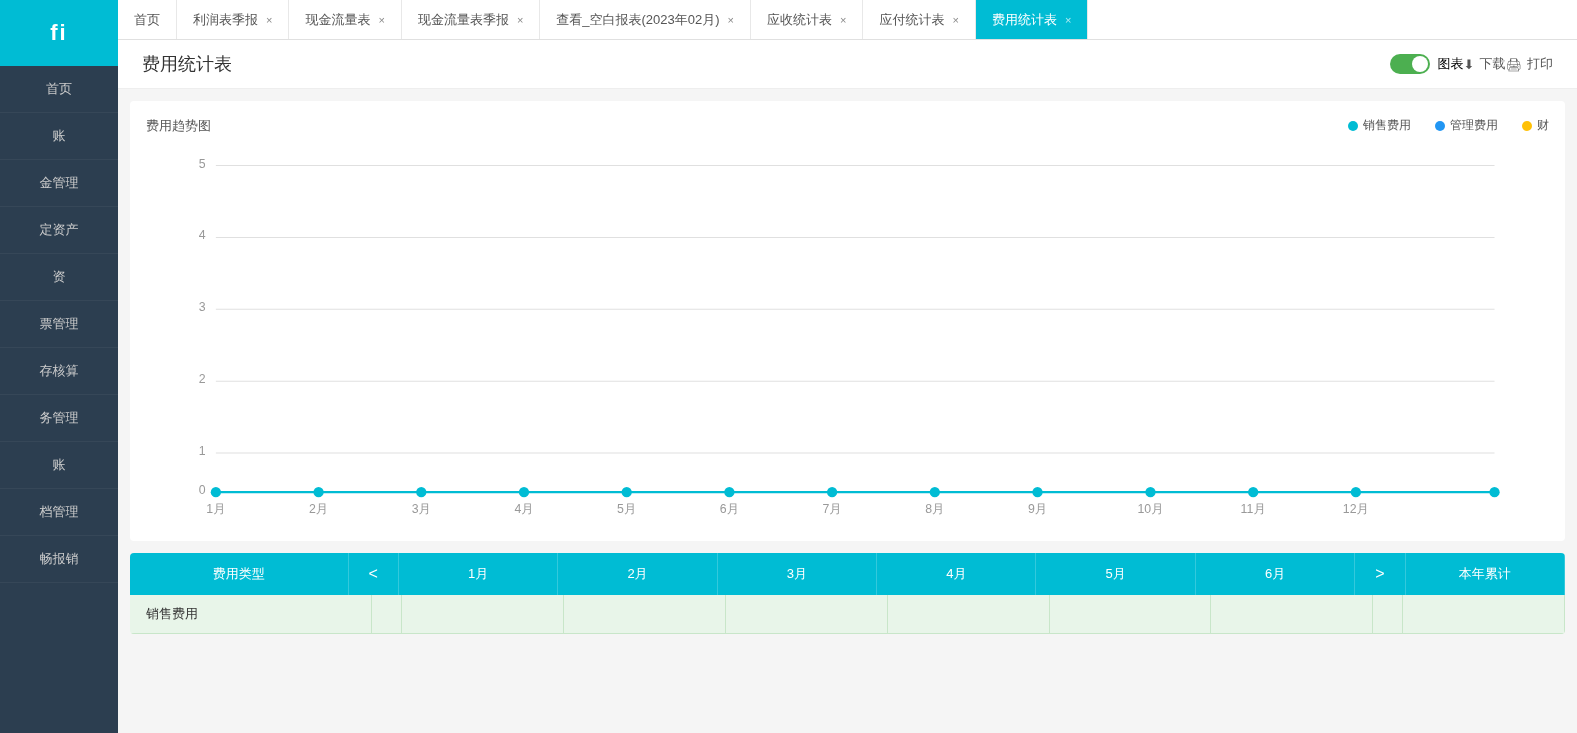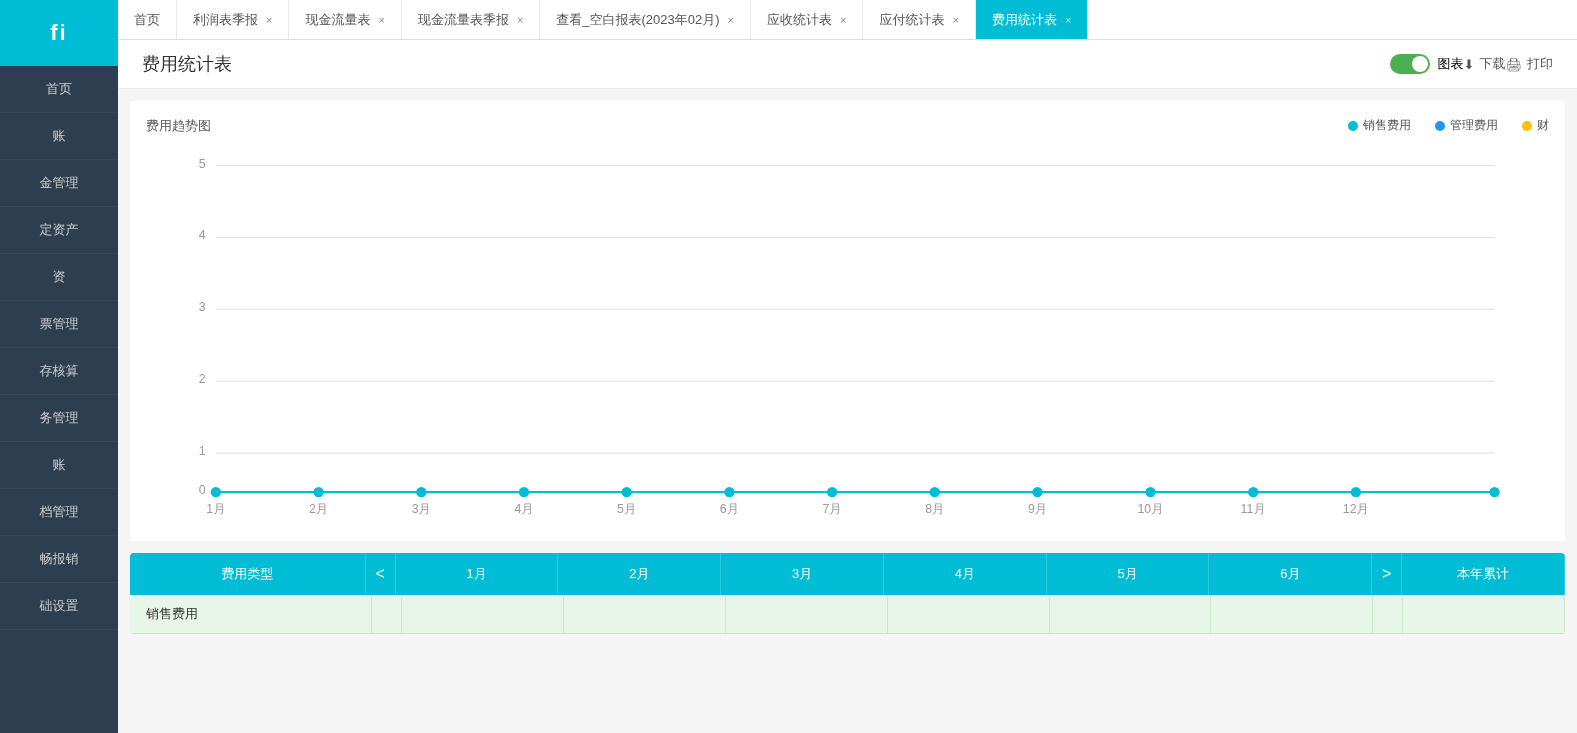--- a/index.html
+++ b/index.html
@@ -181,21 +181,21 @@
       border-radius: 4px;
       overflow: hidden;
     }
     .table-header-row {
       display: flex;
       background: #00bcd4;
       color: white;
       font-size: 13px;
     }
     .table-header-cell {
-      padding: 12px 8px;
+      padding: 12px 20px;
       flex: 1;
       text-align: center;
       border-right: 1px solid rgba(255,255,255,0.2);
     }
     .table-header-cell:first-child {
       flex: 1.5;
       text-align: center;
     }
     .table-header-cell.nav-btn {
       flex: 0 0 30px;
@@ -233,21 +233,20 @@
   <div class="sidebar-item">账</div>
   <div class="sidebar-item">金管理</div>
   <div class="sidebar-item">定资产</div>
   <div class="sidebar-item">资</div>
   <div class="sidebar-item">票管理</div>
   <div class="sidebar-item">存核算</div>
   <div class="sidebar-item">务管理</div>
   <div class="sidebar-item">账</div>
   <div class="sidebar-item">档管理</div>
   <div class="sidebar-item">畅报销</div>
-  <div class="sidebar-item">础设置</div>
 </div>
 
 <div class="main">
 
   <div class="tab-bar">
     <div class="tab">
       <span>首页</span>
     </div>
     <div class="tab">
       <span>利润表季报</span>

